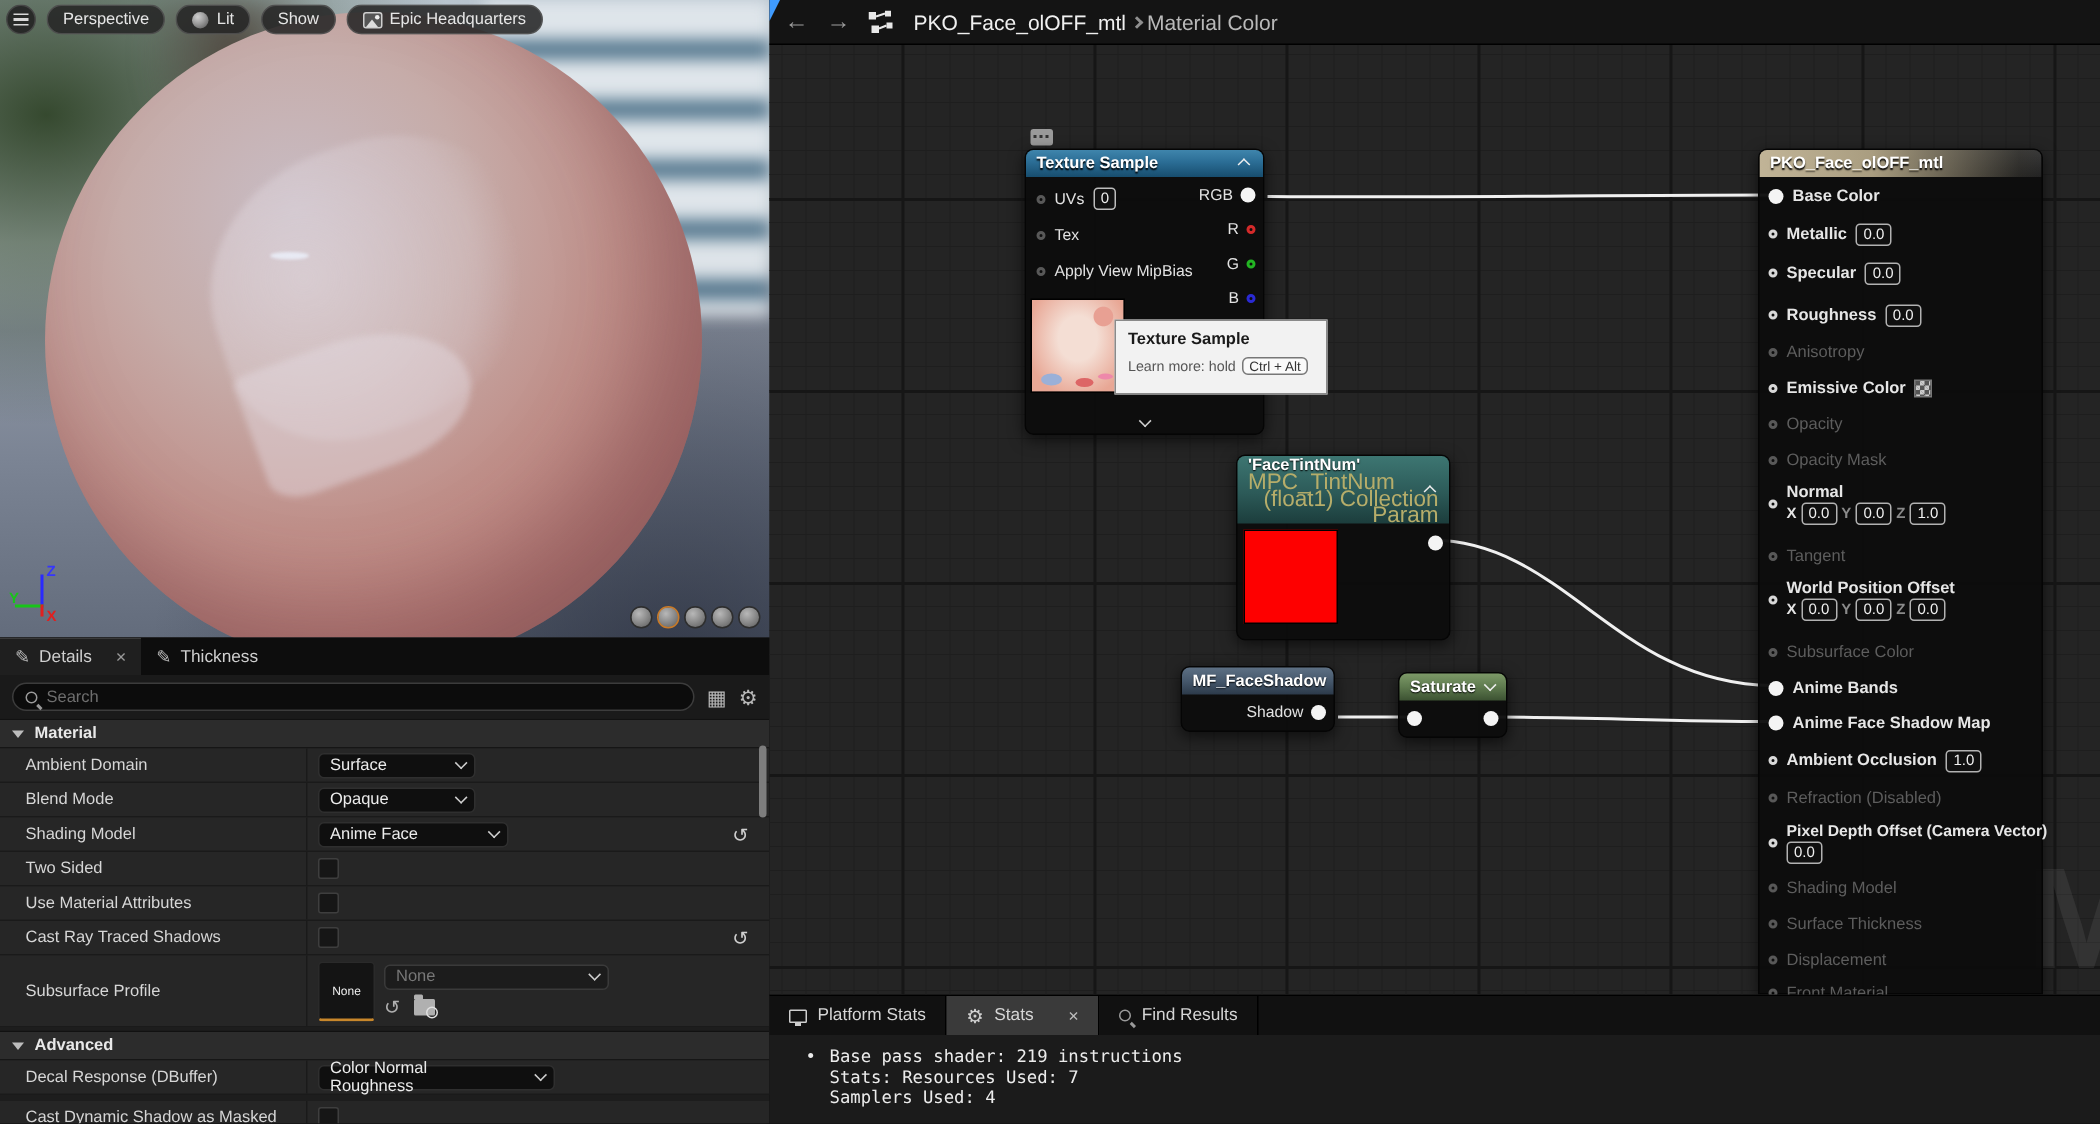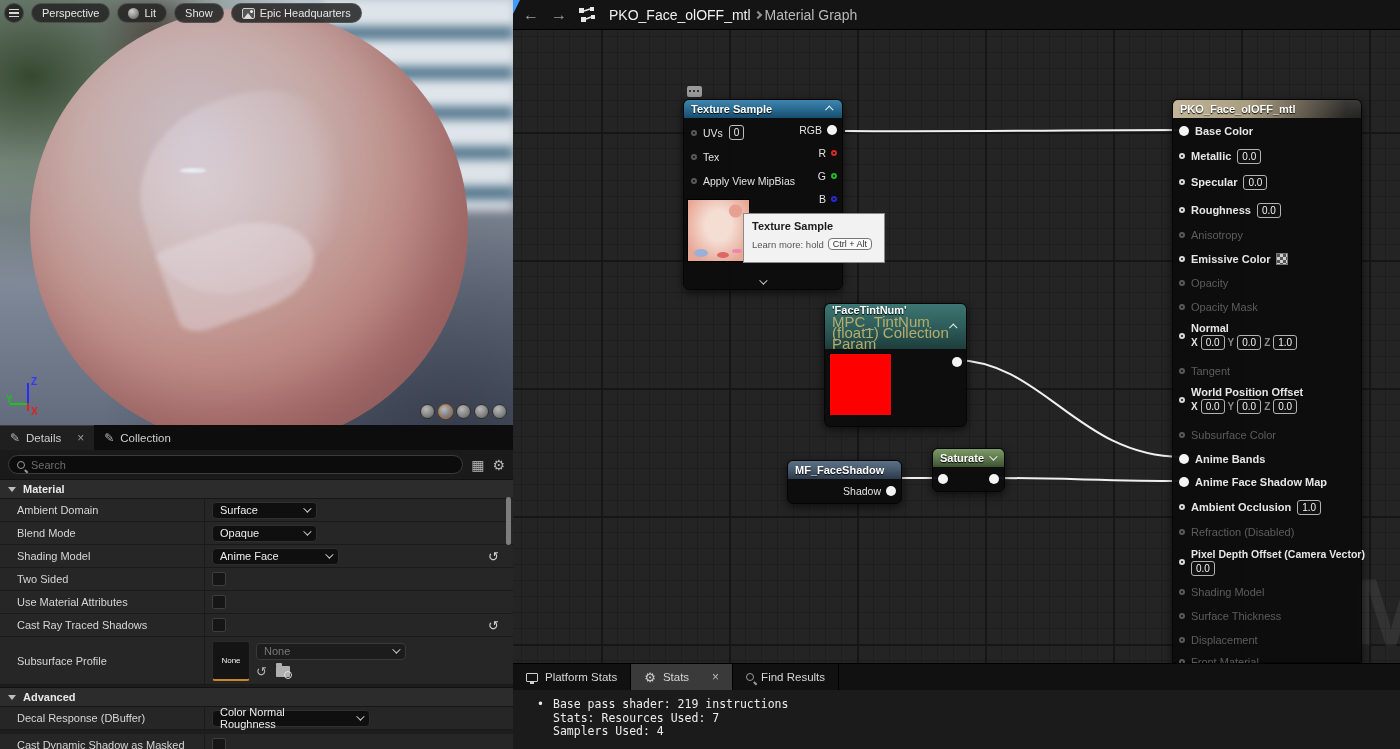--- a/index.html
+++ b/index.html
@@ -138,30 +138,30 @@
   .cmt-icon { position:absolute; left:174px; top:56px; width:15px; height:11px; background:#9a9a9a; border-radius:2px; z-index:2; }
   .cmt-icon:after { content:"";position:absolute; left:2px; top:4px; width:2px; height:2px; background:#333; box-shadow:4px 0 #333, 8px 0 #333; }
 
   
   .tooltip { position:absolute; left:230px; top:183px; width:142px; height:50px; background:#f2f2f2; border:1px solid #8a8a8a; z-index:5; padding:6px 8px; }
   .tooltip .tt-title { font-size:11px; font-weight:bold; color:#1a1a1a; }
   .tooltip .tt-hint { font-size:9.5px; color:#555; margin-top:6px; display:flex; align-items:center; gap:4px; }
   .keycap { border:1px solid #777; border-radius:4px; padding:0 4px; font-size:9px; color:#333; background:#fafafa; }
 
   
-  .n-tint { left:311px; top:273px; width:143px; height:124px; }
+  .n-tint { left:311px; top:273px; width:143px; height:124px;text-align:right; }
   .n-tint .nhead { height:45px; border-radius:5px 5px 0 0; background:linear-gradient(180deg,#3d7672 0%, #2c5a58 55%, #1c3d3c 100%); flex-direction:column; align-items:flex-start; justify-content:center; padding:3px 7px; }
   .n-tint .ttl { font-size:11px; }
   .n-tint .sub { font-size:15px; color:#b6ad6a; line-height:11px; }
   .n-tint .chev { top:20px; }
   .tintswatch { position:absolute; left:4px; top:49px; width:63px; height:63px; background:#fe0000; border:1px solid #000; }
   .n-tint .outpin { position:absolute; right:4px; top:53px; }
 
   
-  .n-mf { left:274px; top:430px; width:115px; height:44px; }
+  .n-mf { left:274px; top:414px; width:103px; height:44px; }
   .n-mf .nhead { background:linear-gradient(180deg,#5d7084 0%, #46586c 50%, #2c3a4a 100%); }
   .n-mf .outrow { position:absolute; right:5px; top:24px; display:flex; align-items:center; gap:5px; }
   .n-sat { left:419px; top:418px; width:73px; height:44px; }
   .n-sat .nhead { background:linear-gradient(180deg,#7d9a68 0%, #5e7a4e 50%, #3c5232 100%); padding-right:18px; }
   .n-sat .inpin { position:absolute; left:5px; top:25px; }
   .n-sat .outpin { position:absolute; right:5px; top:25px; }
 
   
   .n-main { left:659px; top:69px; width:190px; height:564px; border-radius:6px 6px 0 0; }
   .n-main .nhead { background:linear-gradient(90deg,#c1b497 0%, #a99d80 40%, rgba(60,56,44,.25) 92%, rgba(40,40,40,0) 100%),
@@ -248,21 +248,21 @@
 
     <div class="details">
       <div class="dtabs">
         <div class="dtab active">
           <span class="pencil">✎</span>
           <span>Details</span>
           <span class="closex">×</span>
         </div>
         <div class="dtab">
           <span class="pencil">✎</span>
-          <span>Collection</span>
+          <span>Thickness</span>
         </div>
       </div>
 
       <div class="searchrow">
         <div class="searchbox">
           <span class="mag"></span>
           <input placeholder="Search" style="">
         </div>
         <span class="sr-ico">▦</span>
         <span class="sr-ico">⚙</span>
@@ -372,21 +372,21 @@
       <svg width="18" height="16" viewBox="0 0 18 16">
         <rect x="0" y="1" width="5" height="5" fill="#e8e8e8"></rect>
           <rect x="11" y="0" width="4" height="4" fill="#e8e8e8"></rect>
         <rect x="2" y="10" width="5" height="5" fill="#e8e8e8"></rect>
           <rect x="12" y="8" width="4" height="4" fill="#e8e8e8"></rect>
         <path d="M5 4 L11 2 M7 12 L12 10" stroke="#e8e8e8" stroke-width="1.4" fill="none"></path>
       </svg>
       <span class="crumb-sep-wrap">
         <span class="crumb-asset">PKO_Face_olOFF_mtl</span>
         <span class="crumb-chev"></span>
-        <span class="crumb-page">Material Graph</span>
+        <span class="crumb-page">Material Color</span>
       </span>
     </div>
 
     <div class="graph">
       <div class="watermark">M</div>
 
       <svg class="wires">
         <path d="M 332 101 C 450 102 550 100 668 100" stroke="#f0f0f0" stroke-width="2" fill="none"></path>
         <path d="M 442 330 C 530 331 565 426 668 427" stroke="#f0f0f0" stroke-width="2" fill="none"></path>
         <path d="M 379 448 L 434 448" stroke="#f0f0f0" stroke-width="2" fill="none"></path>

